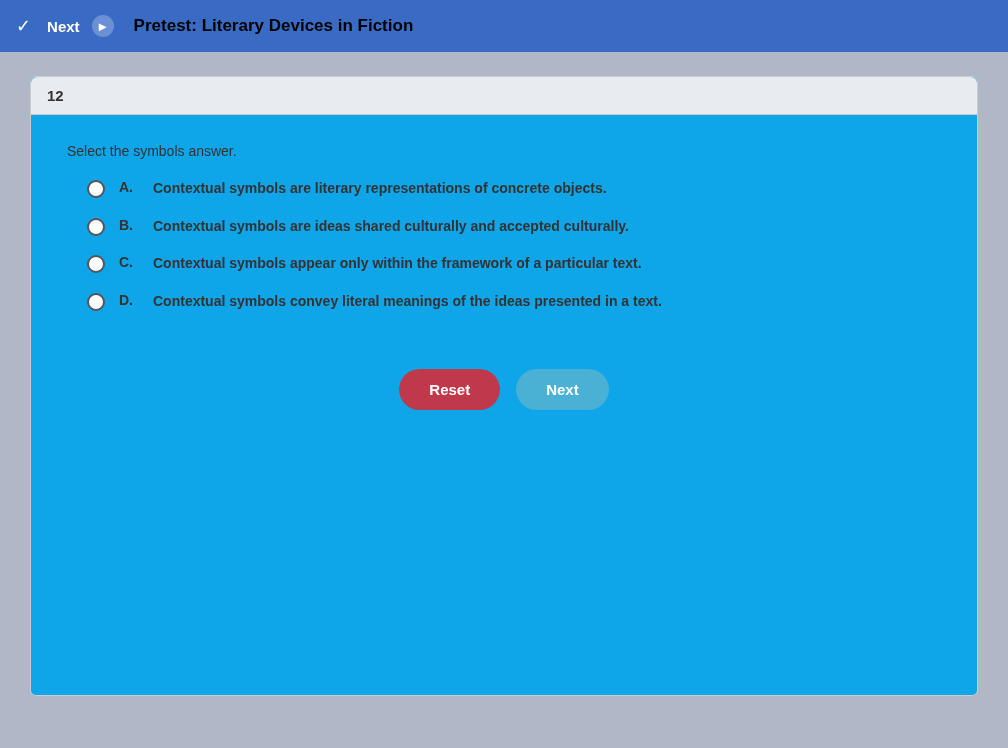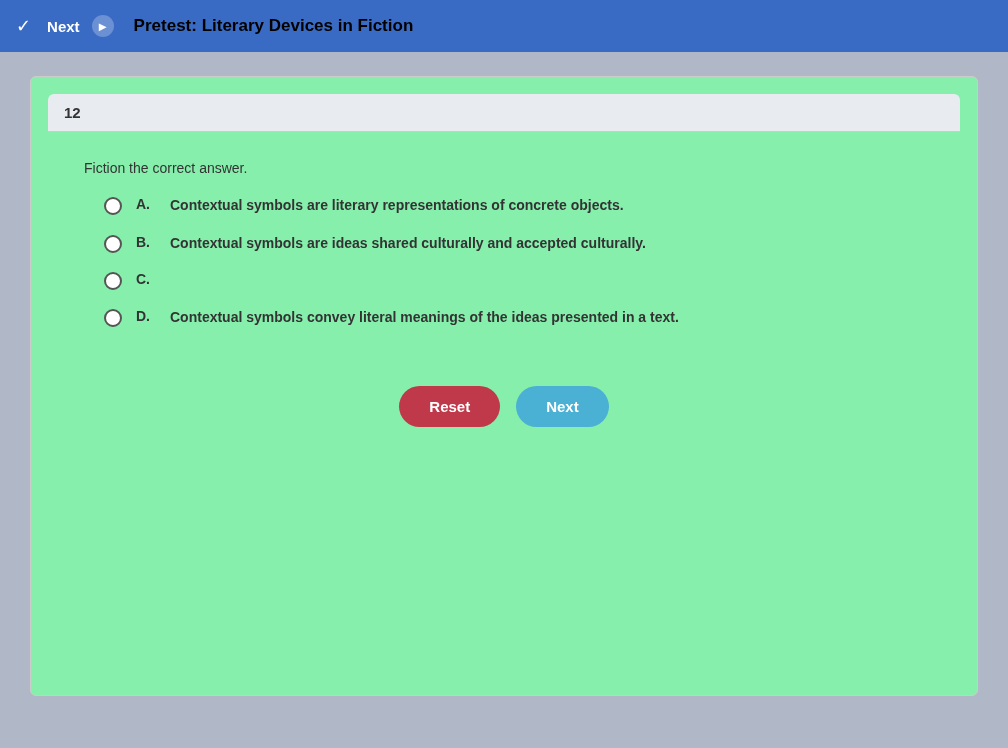--- a/index.html
+++ b/index.html
@@ -55,23 +55,23 @@
       font-size: 17px;
       font-weight: 600;
       margin-left: 8px;
     }
 
     .main-content {
       padding: 24px 30px;
     }
 
     .question-card {
-      background: #86efac;
+      background: #0ea5e9;
       border-radius: 6px;
-      padding: 17px;
+      padding: 0;
       min-height: 620px;
       border: 1px solid #ccc;
     }
 
     .question-number-bar {
       background: #e8ecf0;
       border-bottom: 1px solid #ccc;
       padding: 10px 16px;
       font-size: 15px;
       font-weight: bold;
@@ -179,36 +179,37 @@
 </div>
 
 <div class="main-content">
   <div class="question-card">
 
     <div class="question-number-bar">
       <span>12</span>
     </div>
 
     <div class="question-body">
-      <div class="instruction">Fiction the correct answer.</div>
+      <div class="instruction">Select the symbols answer.</div>
 
       <ul class="options-list">
         <li class="option-item">
           <div class="option-radio"></div>
           <span class="option-letter">A.</span>
           <span class="option-text">Contextual symbols are literary representations of concrete objects.</span>
         </li>
         <li class="option-item">
           <div class="option-radio"></div>
           <span class="option-letter">B.</span>
           <span class="option-text">Contextual symbols are ideas shared culturally and accepted culturally.</span>
         </li>
         <li class="option-item">
           <div class="option-radio"></div>
           <span class="option-letter">C.</span>
+          <span class="option-text">Contextual symbols appear only within the framework of a particular text.</span>
         </li>
         <li class="option-item">
           <div class="option-radio"></div>
           <span class="option-letter">D.</span>
           <span class="option-text">Contextual symbols convey literal meanings of the ideas presented in a text.</span>
         </li>
       </ul>
     </div>
 
     <div class="buttons-row">

